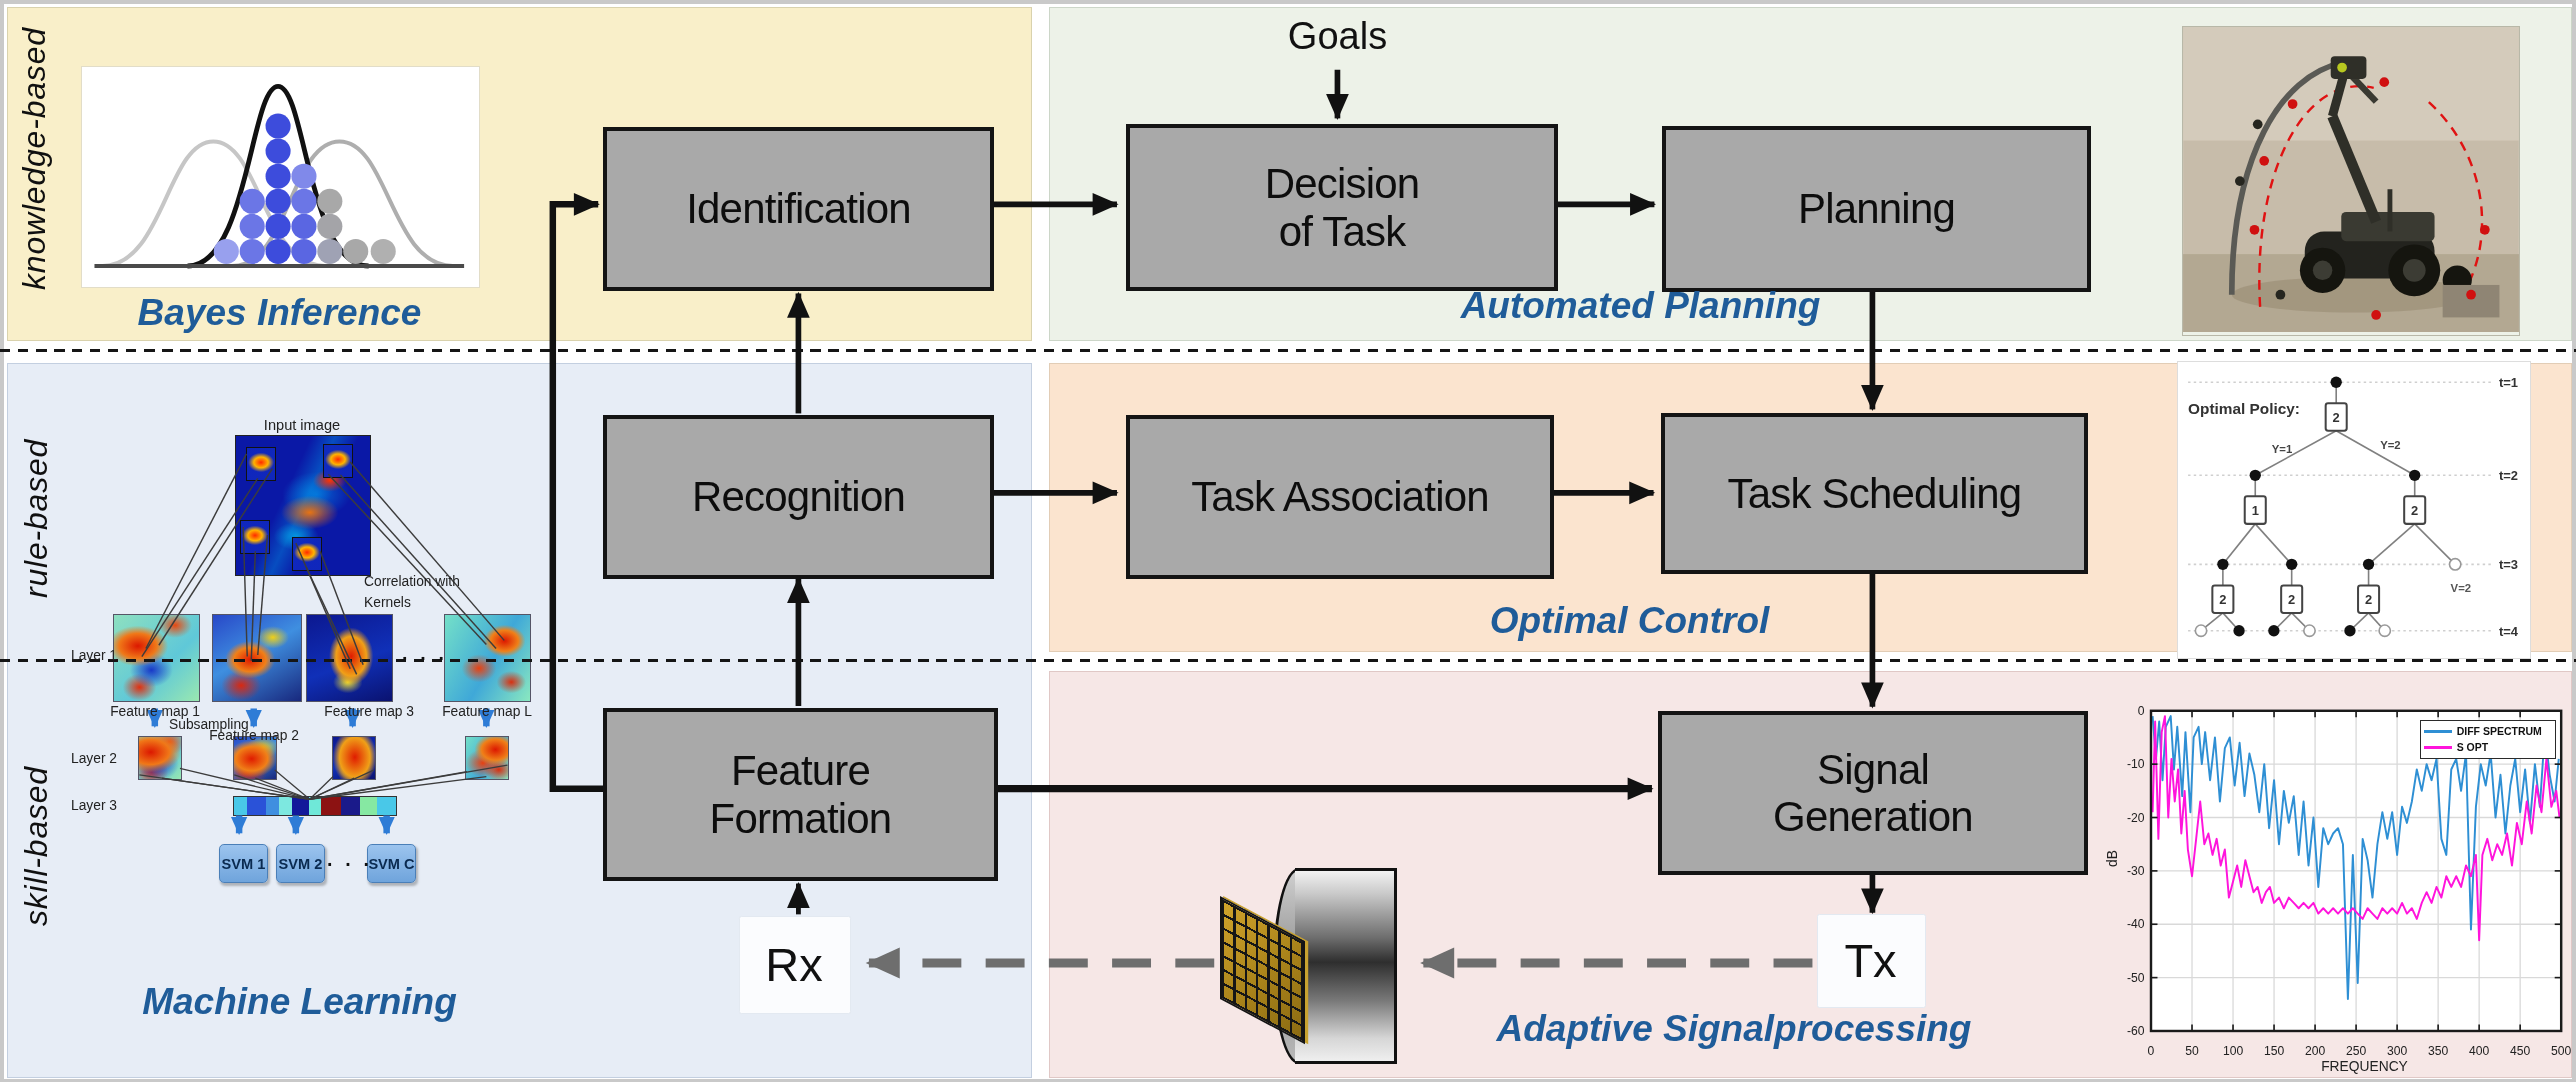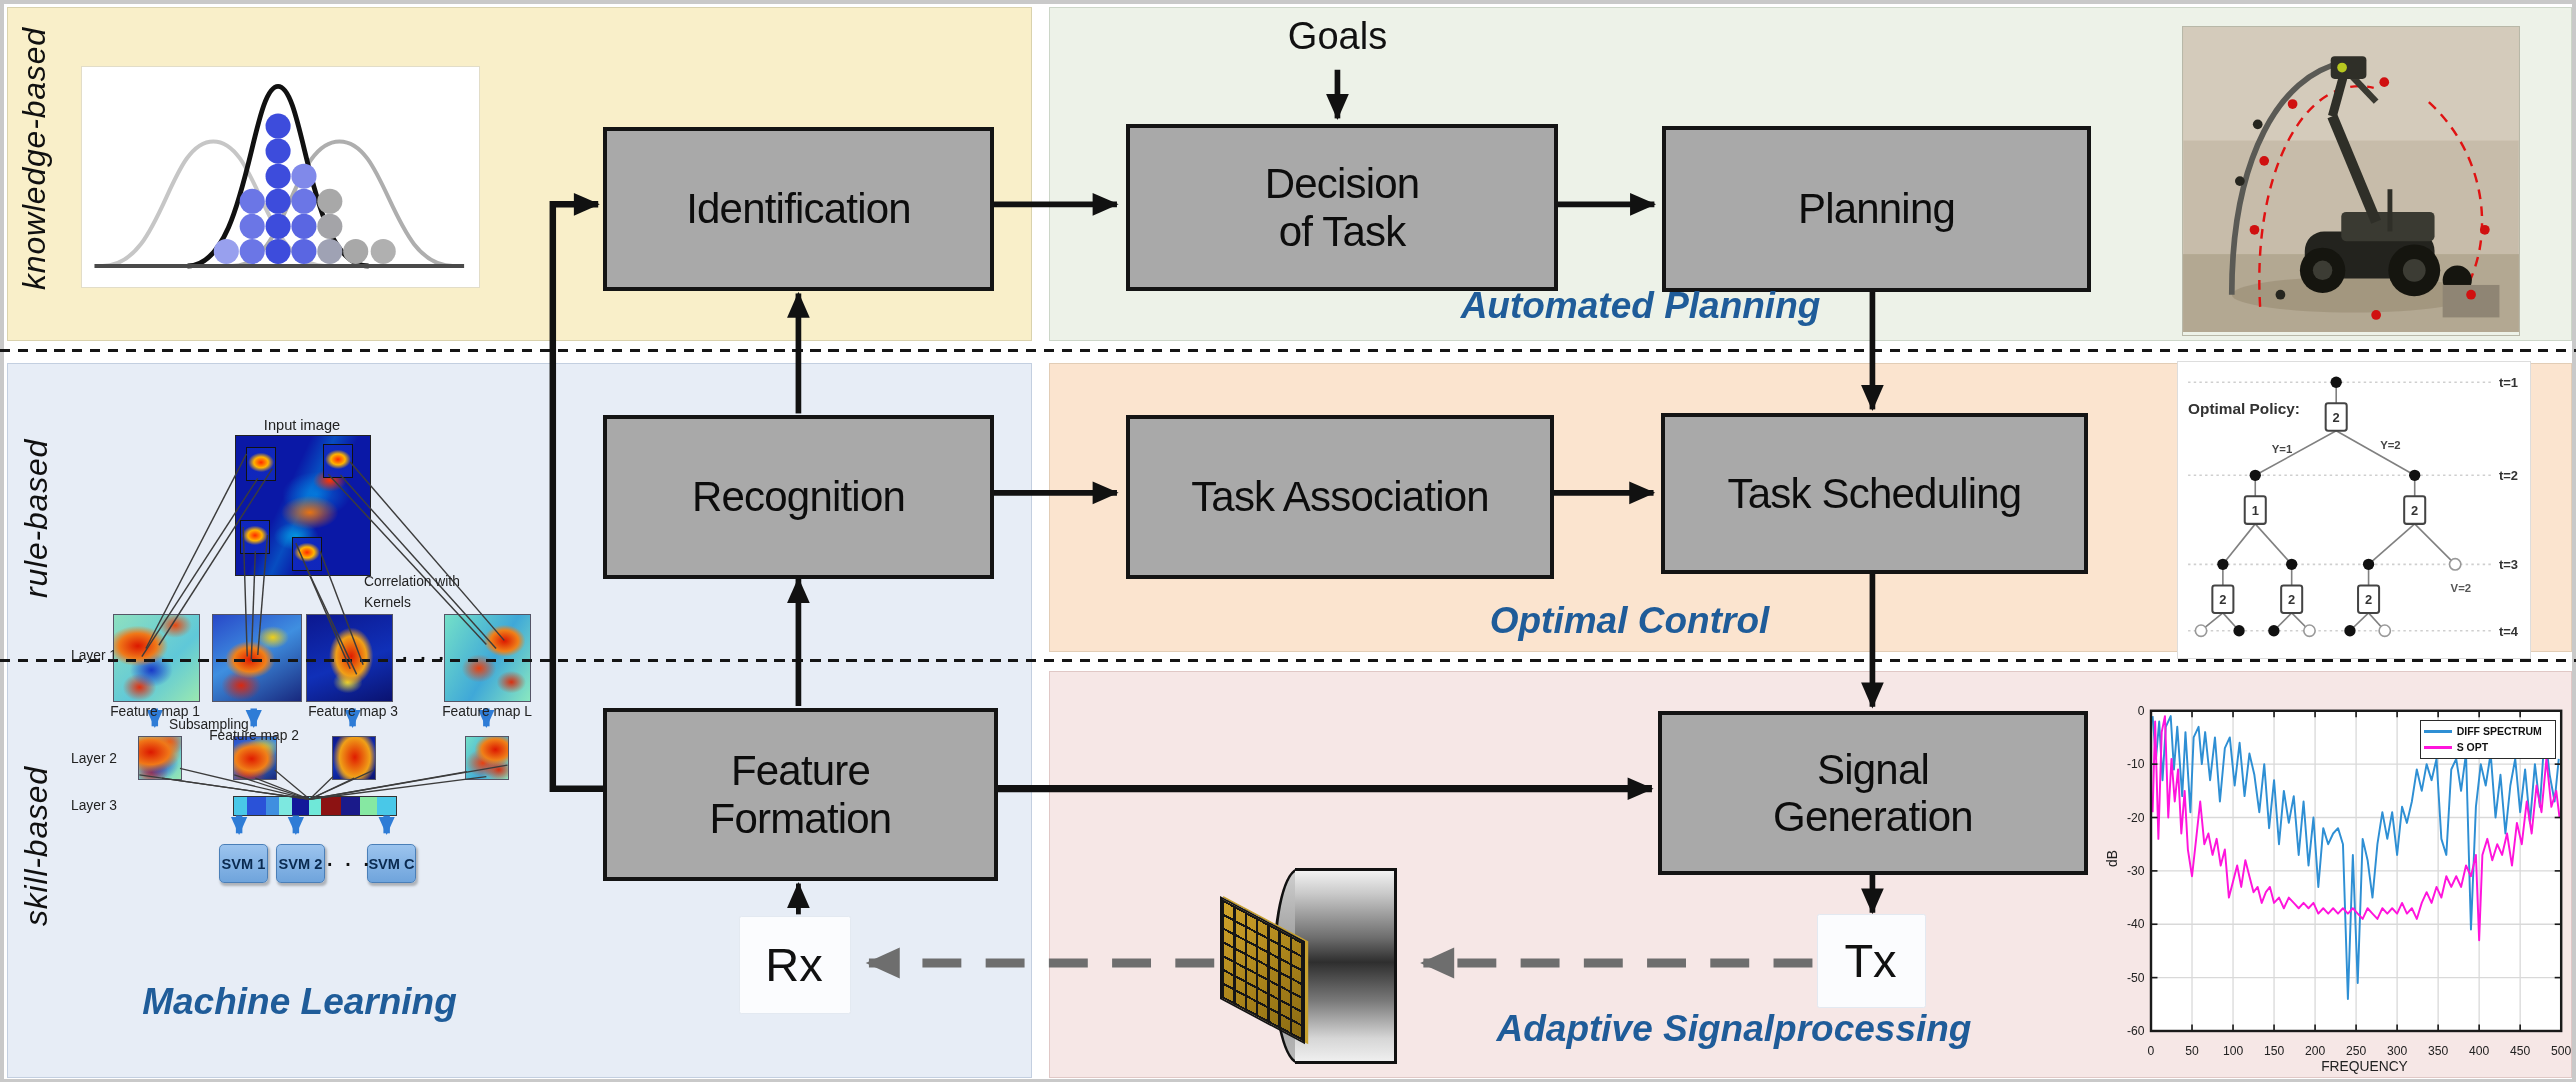--- a/index.html
+++ b/index.html
@@ -106,20 +106,21 @@
           <circle cx="274" cy="166" r="15.5" fill="#6b76e6"></circle>
           <circle cx="274" cy="135" r="15.5" fill="#8089ea"></circle>
         <circle cx="306" cy="228" r="15.5" fill="#9fa2b4"></circle>
           <circle cx="306" cy="197" r="15.5" fill="#a4a4a8"></circle>
           <circle cx="306" cy="166" r="15.5" fill="#a8a8a8"></circle>
         <circle cx="338" cy="228" r="15.5" fill="#a8a8a8"></circle>
         <circle cx="372" cy="228" r="15.5" fill="#b0b0b0"></circle>
       </g>
     </svg>
   </div>
+  <div class="cap" style="left:77px;top:292px;width:405px;">Bayes Inference</div>
 
   <div class="smlab ctr" style="left:235px;top:417px;width:134px;font-size:14.6px;">Input image</div>
   <div class="imgbox" style="left:235px;top:435px;width:134px;height:139px;border:0.8px solid #222;
        background:radial-gradient(24px 16px at 70% 32%,#ff3300,rgba(255,60,0,0) 70%),
                   radial-gradient(41px 24px at 55% 55%,rgba(255,120,0,.9),rgba(255,120,0,0) 70%),
                   radial-gradient(32px 20px at 45% 72%,rgba(0,220,255,.55),rgba(0,220,255,0) 70%),
                   radial-gradient(49px 32px at 60% 42%,rgba(0,180,255,.5),rgba(0,180,255,0) 70%),
                   linear-gradient(115deg,transparent 38%,rgba(0,200,255,.3) 50%,transparent 62%),#0a18a6;"></div>
   <div class="patch" style="left:246px;top:447px;width:27.6px;height:32px;"></div>
   <div class="patch" style="left:323px;top:444px;width:27.6px;height:32px;"></div>
@@ -129,21 +130,21 @@
   <div class="smlab" style="left:364px;top:595px;">Kernels</div>
 
   <div class="hm hm-a" style="left:113px;top:614px;width:85px;height:86px;"></div>
   <div class="hm hm-b" style="left:212px;top:614px;width:88px;height:86px;"></div>
   <div class="hm hm-c" style="left:306px;top:614px;width:85px;height:86px;"></div>
   <div class="hm hm-d" style="left:444px;top:614px;width:85px;height:86px;"></div>
   <div class="dots" style="left:402px;top:647px;z-index:7;">· · ·</div>
   <div class="smlab" style="left:71px;top:648px;">Layer 1</div>
   <div class="smlab ctr" style="left:94px;top:704px;width:122px;">Feature map 1</div>
   <div class="smlab ctr" style="left:193px;top:704px;width:122px;margin-top:24px;">Feature map 2</div>
-  <div class="smlab ctr" style="left:292px;top:704px;width:122px;">Feature map 3</div>
+  <div class="smlab ctr" style="left:292px;top:704px;width:122px;text-align:right;">Feature map 3</div>
   <div class="smlab ctr" style="left:426px;top:704px;width:122px;">Feature map L</div>
   <div class="smlab" style="left:169px;top:717px;">Subsampling</div>
   <div class="smlab" style="left:71px;top:751px;">Layer 2</div>
 
   <div class="hm hm-a" style="left:138px;top:736px;width:42px;height:42px;"></div>
   <div class="hm hm-b" style="left:233px;top:736px;width:42px;height:42px;"></div>
   <div class="hm hm-c" style="left:332px;top:736px;width:42px;height:42px;"></div>
   <div class="hm hm-d" style="left:465px;top:736px;width:42px;height:42px;"></div>
 
   <div class="smlab" style="left:71px;top:798px;">Layer 3</div>

